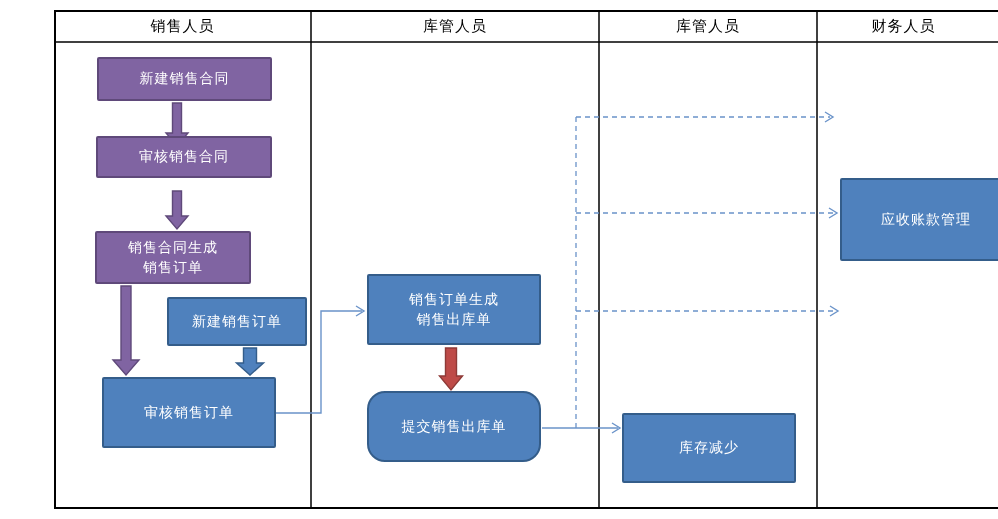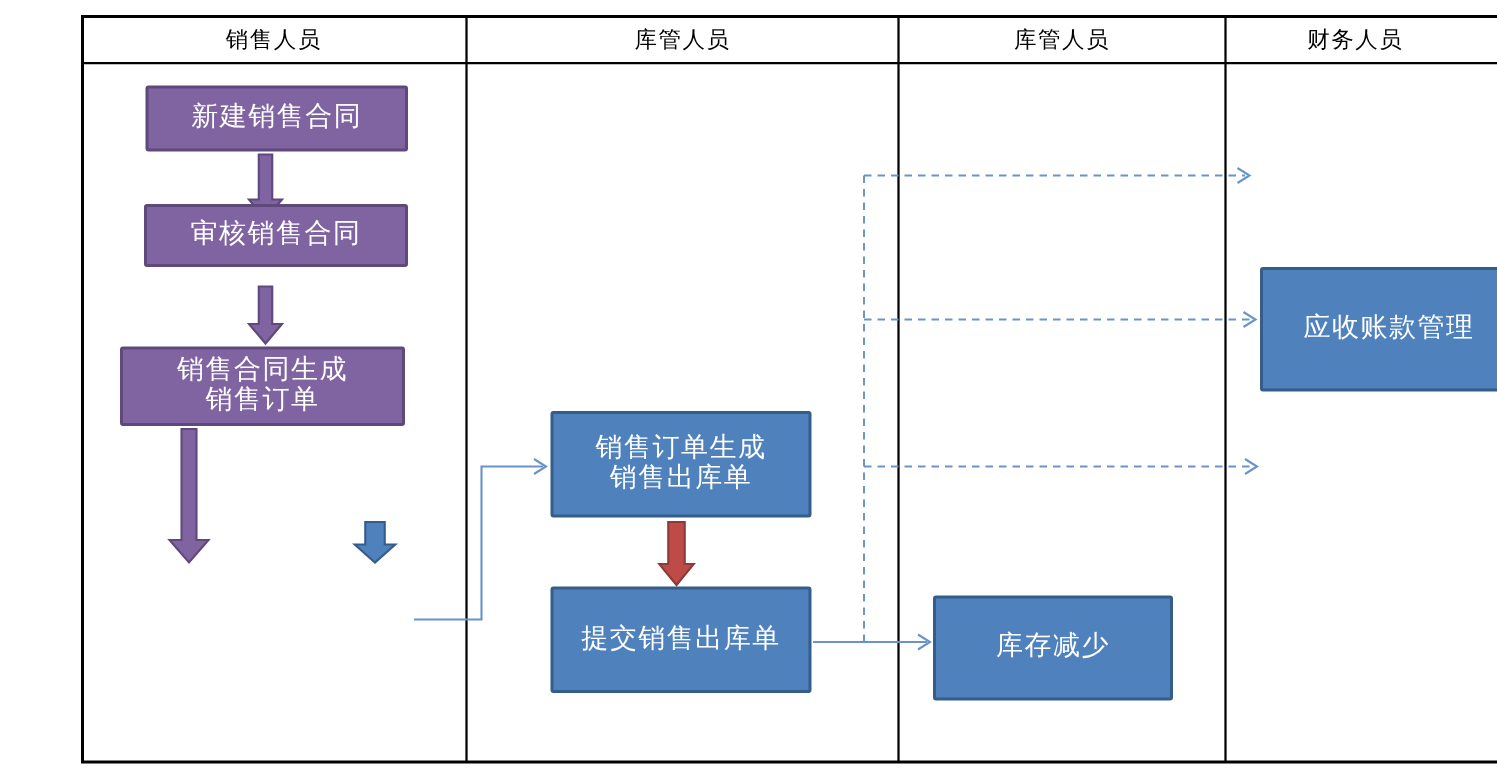--- a/index.html
+++ b/index.html
@@ -13,21 +13,21 @@
   }
   #overlay{position:absolute;left:0;top:0;width:998px;height:519px;}
   .lane-header{
     position:absolute;top:10px;height:32px;
     display:flex;align-items:center;justify-content:center;
     font-size:15px;color:#000;letter-spacing:1px;
   }
   .node{
     position:absolute;box-sizing:border-box;
     display:flex;align-items:center;justify-content:center;
-    text-align:center;color:#fff;font-size:18px;letter-spacing:1px;
+    text-align:center;color:#fff;font-size:14px;letter-spacing:1px;
     line-height:20px;white-space:pre-line;border-radius:2px;
   }
   .node.purple{background:var(--purple-fill);border:2px solid var(--purple-border);}
   .node.blue{background:var(--blue-fill);border:2px solid var(--blue-border);}
   .block-arrow.purple{fill:var(--purple-fill);stroke:var(--purple-border);stroke-width:1.4;}
   .block-arrow.blue{fill:var(--blue-fill);stroke:var(--blue-border);stroke-width:1.4;}
   .block-arrow.red{fill:var(--red-fill);stroke:var(--red-border);stroke-width:1.4;}
   .connector{fill:none;stroke:var(--connector);stroke-width:1.4;}
   .connector.dashed{stroke-dasharray:5 4;stroke-width:1.3;}
   .chevron{fill:none;stroke:var(--connector);stroke-width:1.4;}
@@ -67,21 +67,23 @@
     <path class="chevron" d="M 786,306 L 794,311 L 786,316"></path>
   </svg>
 
   <div class="lane-header" style="left:10px;width:257px;">销售人员</div>
   <div class="lane-header" style="left:267px;width:288px;">库管人员</div>
   <div class="lane-header" style="left:555px;width:218px;">库管人员</div>
   <div class="lane-header" style="left:773px;width:173px;">财务人员</div>
 
   <div class="node purple" style="left:53px;top:57px;width:175px;height:44px;">新建销售合同</div>
   <div class="node purple" style="left:52px;top:136px;width:176px;height:42px;">审核销售合同</div>
-  <div class="node purple" style="left:36px;top:231px;width:190px;height:53px;">销售合同生成
+  <div class="node purple" style="left:51px;top:231px;width:156px;height:53px;">销售合同生成
 销售订单</div>
+  <div class="node blue" style="left:123px;top:297px;width:140px;height:49px;">新建销售订单</div>
+  <div class="node blue" style="left:58px;top:377px;width:174px;height:71px;">审核销售订单</div>
   <div class="node blue" style="left:323px;top:274px;width:174px;height:71px;">销售订单生成
 销售出库单</div>
-  <div class="node blue" style="left:323px;top:391px;width:174px;height:71px;">提交销售出库单</div>
-  <div class="node blue" style="left:578px;top:397px;width:160px;height:70px;">库存减少</div>
+  <div class="node blue" style="left:323px;top:391px;width:174px;height:71px;border-radius:18px;">提交销售出库单</div>
+  <div class="node blue" style="left:578px;top:413px;width:174px;height:70px;">库存减少</div>
   <div class="node blue" style="left:796px;top:178px;width:172px;height:83px;">应收账款管理</div>
 
 </div>
 
 </body></html>

